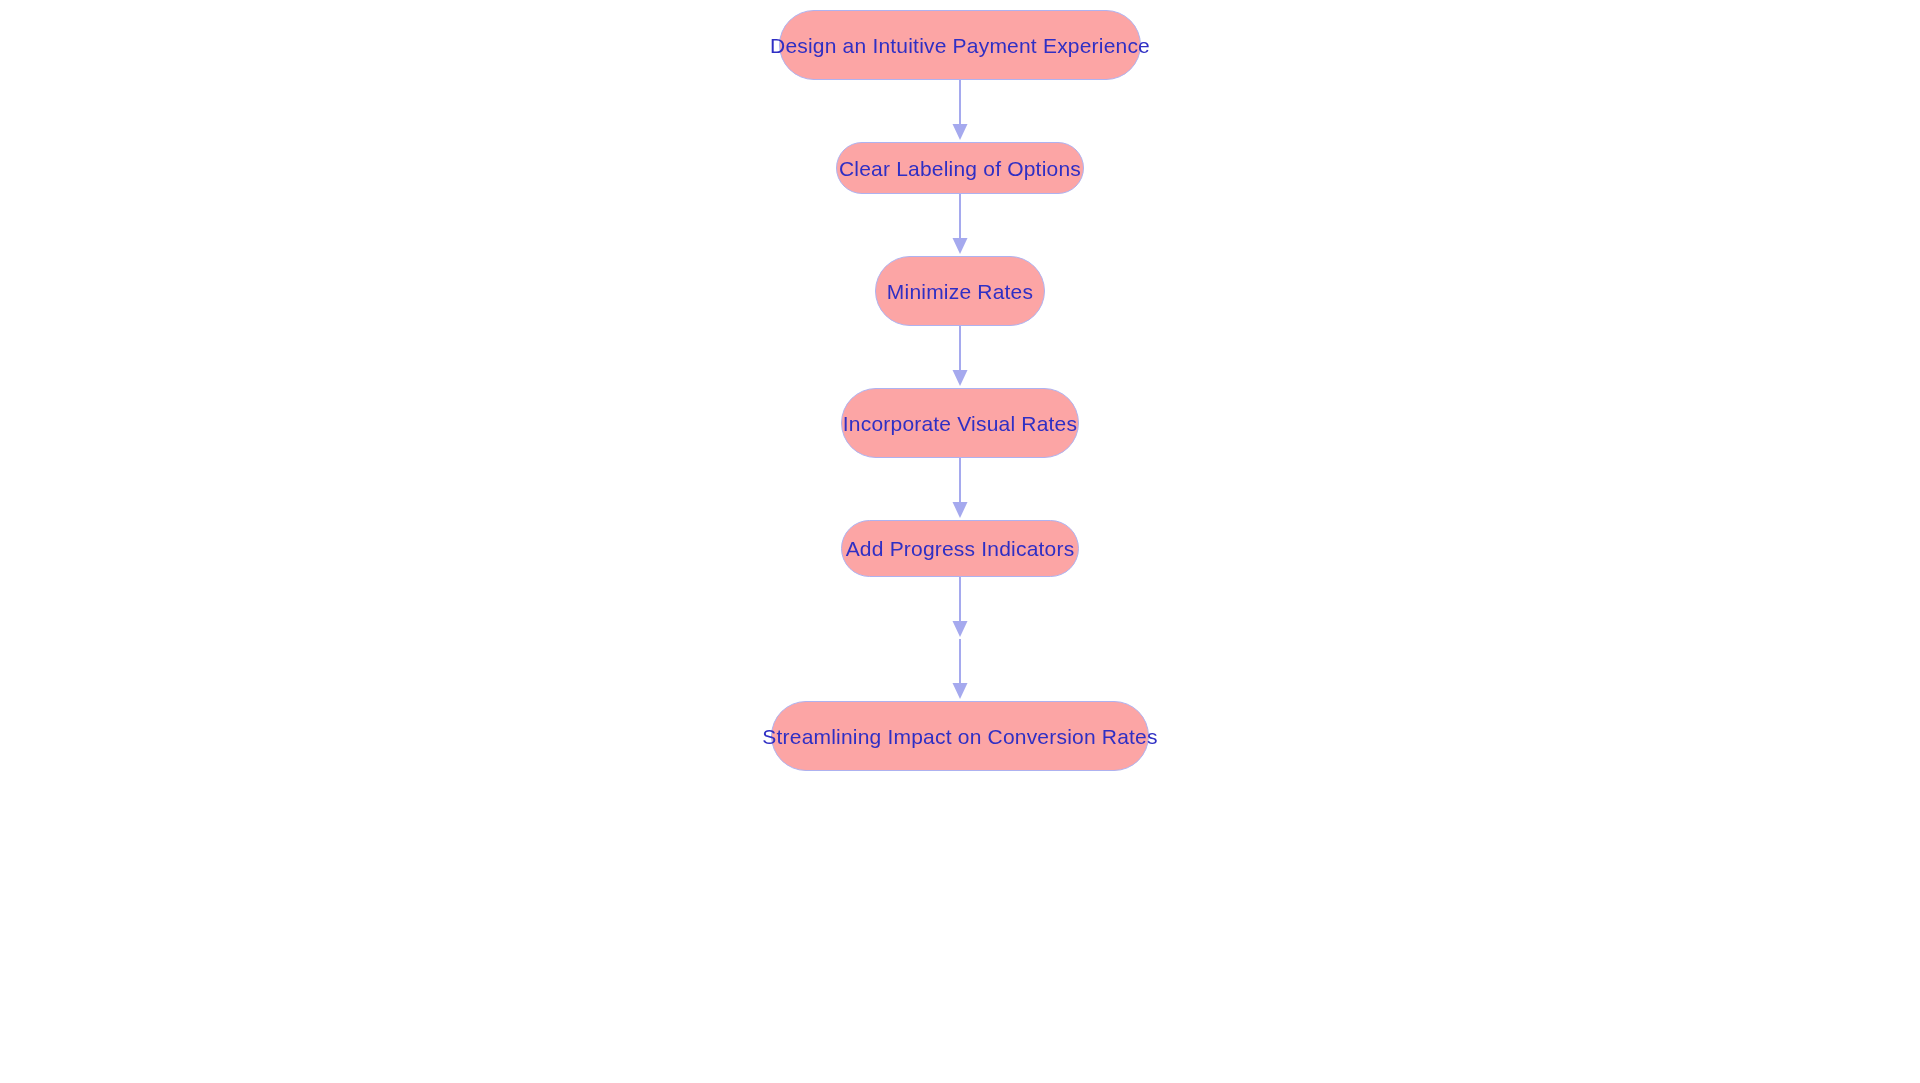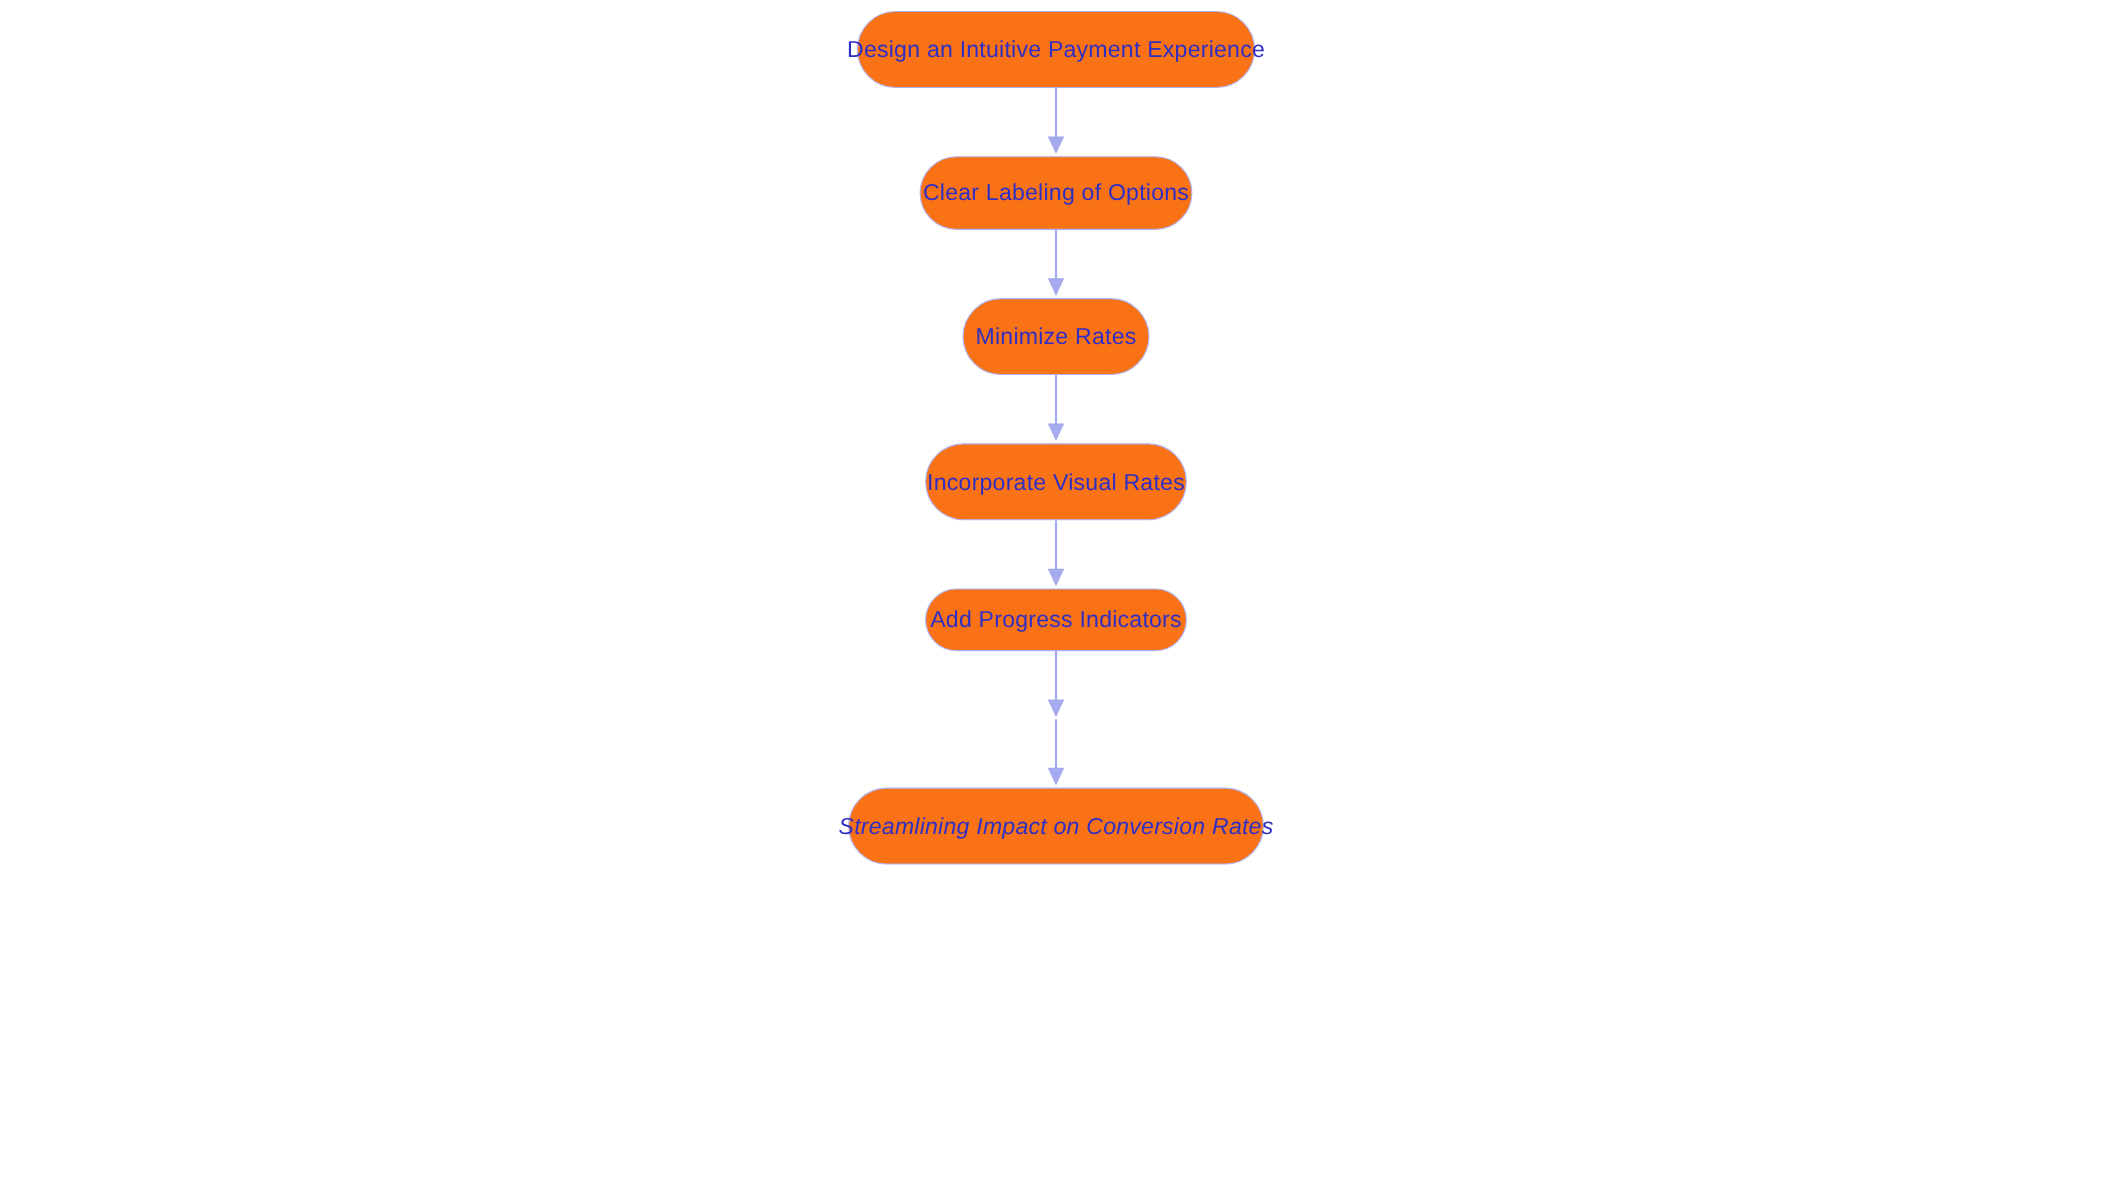--- a/index.html
+++ b/index.html
@@ -31,21 +31,21 @@
     display: flex;
     flex-direction: column;
     align-items: center;
   }
 
   .node {
     box-sizing: border-box;
     display: flex;
     align-items: center;
     justify-content: center;
-    background: #f97316;
+    background: #fca5a5;
     border: 1.6px solid #aeb2f0;
     border-radius: 999px;
     color: #2f2fc4;
     font-size: 21px;
     font-weight: 400;
     letter-spacing: 0.2px;
     white-space: nowrap;
     height: 70px;
     padding: 0 34px;
     line-height: 1;
@@ -83,21 +83,21 @@
       <span class="node-label">Design an Intuitive Payment Experience</span>
     </div>
 
     <div class="connector" style="height:62px">
       <svg width="24" height="62" viewBox="0 0 24 62">
         <line x1="12" y1="0" x2="12" y2="48" stroke="#a5a9ee" stroke-width="2"></line>
         <polygon points="12,60 4.5,44 19.5,44" fill="#a5a9ee"></polygon>
       </svg>
     </div>
 
-    <div class="node" style="width: 248px; padding: 0px; height: 67px;">
+    <div class="node" style="width: 248px; padding: 0px; height: 52px;">
       <span class="node-label">Clear Labeling of Options</span>
     </div>
 
     <div class="connector" style="height:62px">
       <svg width="24" height="62" viewBox="0 0 24 62">
         <line x1="12" y1="0" x2="12" y2="48" stroke="#a5a9ee" stroke-width="2"></line>
         <polygon points="12,60 4.5,44 19.5,44" fill="#a5a9ee"></polygon>
       </svg>
     </div>
 
@@ -135,18 +135,18 @@
     </div>
 
 
     <div class="connector" style="height:62px">
       <svg width="24" height="62" viewBox="0 0 24 62">
         <line x1="12" y1="0" x2="12" y2="48" stroke="#a5a9ee" stroke-width="2"></line>
         <polygon points="12,60 4.5,44 19.5,44" fill="#a5a9ee"></polygon>
       </svg>
     </div>
 
-    <div class="node" style="width: 378px; padding: 0px; height: 70px; font-style: italic;">
+    <div class="node" style="width: 378px; padding: 0px; height: 70px;">
       <span class="node-label">Streamlining Impact on Conversion Rates</span>
     </div>
 
   </div>
 </div>
 
 </body></html>

